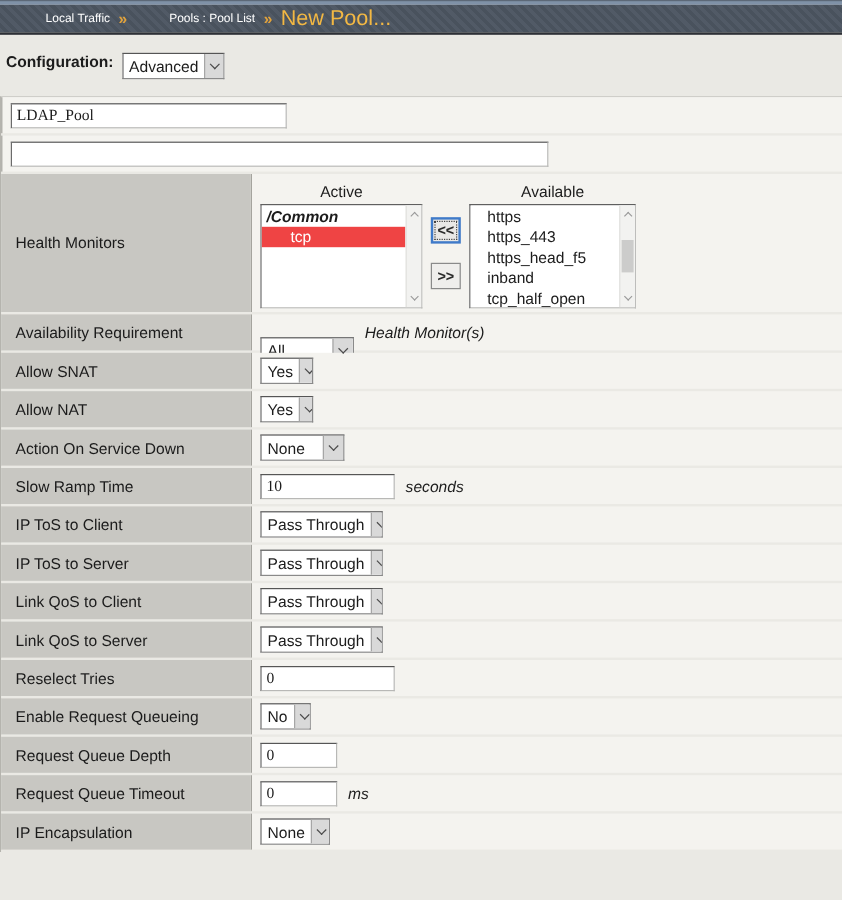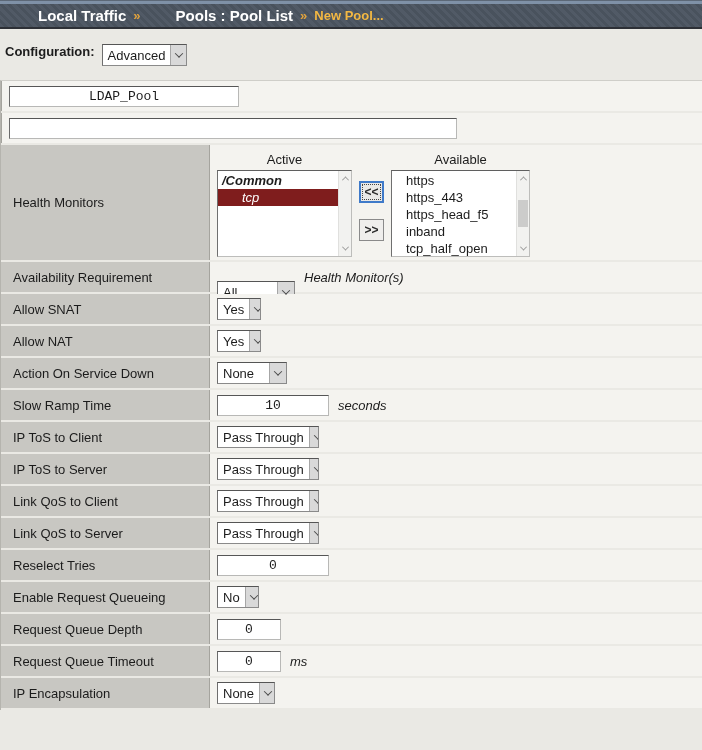--- a/index.html
+++ b/index.html
@@ -16,23 +16,23 @@
   
   .topbar { width:100%; }
   .topbar-band { height:4px; background:#7f91a7; border-top:1px solid #5c6877; }
   .topbar-main {
     height:25px;
     background:repeating-linear-gradient(45deg,#515a66 0 3px,#49525d 3px 6px);
     border-bottom:2px solid #2d3036;
     display:flex; align-items:center;
     padding-left:10px;
   }
-  .crumb { color:#ffffff; font-weight:bold; font-size:15px; text-decoration:none; cursor:pointer;padding-left:28px; }
+  .crumb { color:#ffffff; font-weight:normal; font-size:10px; text-decoration:none; cursor:pointer;padding-left:28px; }
   .crumb-sep { color:#e2a33c; font-weight:bold; margin:0 7px; font-size:13px; }
-  .crumb-current { color:#f3b843; font-weight:bold; font-size:13px; }
+  .crumb-current { color:#f3b843; font-weight:normal; font-size:18px; }
 
   
   .config-line { display:flex; align-items:flex-start; margin:15px 0 14px 5px; }
   .config-label { font-weight:bold; margin-right:7px; }
 
   
   .select {
     display:inline-flex; align-items:center; height:22px;
     background:#ffffff;
     border:1px solid #8a8a8a; border-top-color:#555555; border-left-color:#6e6e6e;
@@ -50,23 +50,23 @@
   .w-adv  { width:85px;  font-size:14px; }
   .w-all  { width:78px;margin-top:30px; }
   .w-yes  { width:44px; }
   .w-nonel{ width:70px; }
   .w-pass { width:102px;align-items:center; }
   .w-no   { width:42px; }
   .w-nones{ width:58px; }
 
   
   .ti {
-    height:21px; background:#ffffff; font-family:Liberation Mono, monospace; font-size:13px;
+    height:21px; background:#ffffff; font-family:Liberation Serif, serif; font-size:13px;
     border:1px solid; border-color:#565656 #b8b8b6 #b8b8b6 #6b6b6b;
-    padding:0 4px; color:#1c1c1c;text-align:center;
+    padding:0 4px; color:#1c1c1c;
   }
   .w-name{width:230px} .w-desc{width:448px} .w-mid{width:112px} .w-small{width:64px}
 
   
   .ftable { width:702px; border-top:1px solid #cfcec9; border-left:1px solid #b5b4ae; }
   .frow { display:flex; border-bottom:2px solid #eae9e4; }
   .frow-std { height:32px; }
   .label-cell {
     width:208px; flex:none; background:#c8c7c2; display:flex; align-items:center;
     padding-left:12px; position:relative; color:#1b1b1b;
@@ -91,21 +91,21 @@
   .listbox {
     background:#ffffff; border:1px solid; border-color:#5f5f5f #bdbdbb #bdbdbb #6f6f6f;
     height:87px; position:relative; overflow:hidden;
   }
   .lb-active { width:135px; }
   .lb-avail  { width:139px; }
   .lb-items { position:absolute; left:0; top:1px; right:13px; bottom:0; overflow:hidden; }
   .lb-item { line-height:17px; padding-left:4px; white-space:nowrap; cursor:default; }
   .lb-item.partition { font-weight:bold; font-style:italic; }
   .lb-item.indent { padding-left:24px; }
-  .lb-item.selected { background:#7f1d1d; color:#ffffff;font-style:italic; }
+  .lb-item.selected { background:#ef4444; color:#ffffff; }
   .lb-avail .lb-item { padding-left:14px; }
   .scrollbar {
     position:absolute; top:0; right:0; bottom:0; width:13px; background:#f2f2f0;
     border-left:1px solid #e0e0de;
   }
   .sb-btn { position:absolute; left:0; right:0; height:13px; display:flex; align-items:center; justify-content:center; }
   .sb-up { top:1px; } .sb-down { bottom:1px; }
   .sb-btn .chev { width:5px; height:5px; }
   .sb-thumb { position:absolute; left:1px; right:1px; top:34%; height:32%; background:#cccccb; }
   .hm-btns { display:flex; flex-direction:column; justify-content:center; align-self:stretch; gap:16px; margin:14px 7px 0 7px; }

